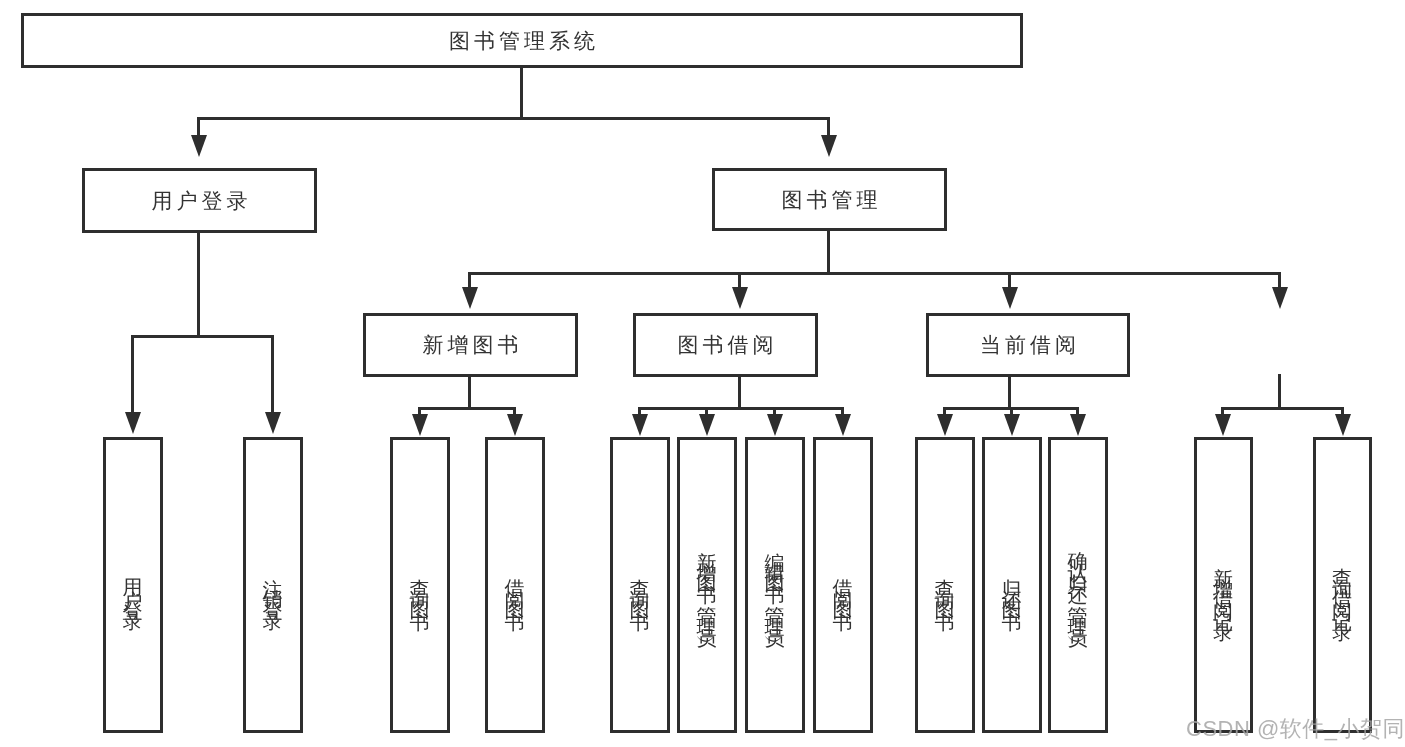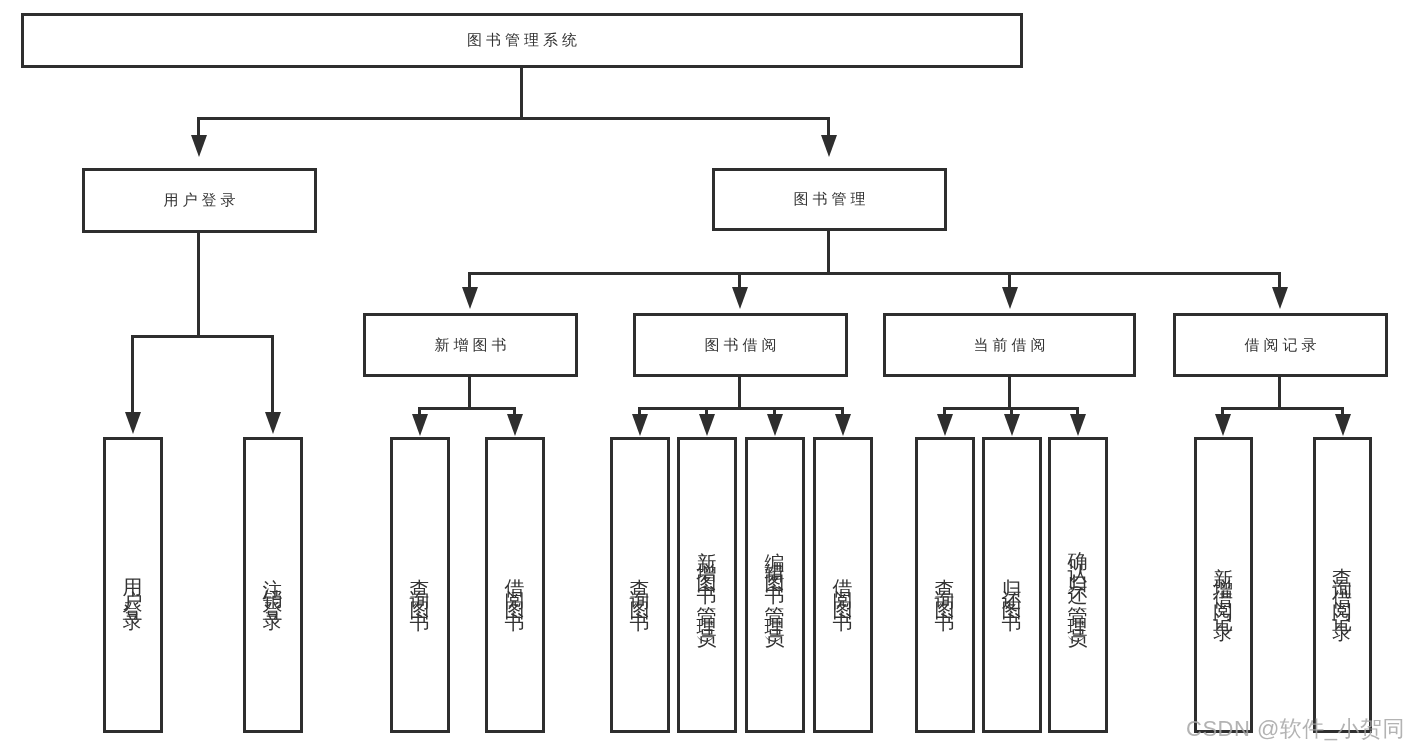--- a/index.html
+++ b/index.html
@@ -11,21 +11,21 @@
   html,body{margin:0;padding:0;background:var(--bg);}
   .canvas{
     position:relative;width:1405px;height:747px;background:var(--bg);
     font-family:"Liberation Sans",sans-serif;overflow:hidden;
   }
   .box{
     position:absolute;box-sizing:border-box;background:#fff;
     border:3px solid var(--line);color:var(--text);
     display:flex;align-items:center;justify-content:center;
   }
-  .hlabel{font-size:15px;letter-spacing:4px;padding-left:4px;white-space:nowrap;}
+  .hlabel{font-size:21px;letter-spacing:4px;padding-left:4px;white-space:nowrap;}
   .leaf{top:437px;height:296px;width:60px;}
   .vtext{
     writing-mode:vertical-rl;text-orientation:mixed;
     font-size:20px;letter-spacing:11px;color:var(--text);line-height:1;
   }
   .hline,.vline{position:absolute;background:var(--line);}
   .hline{height:3px;}
   .vline{width:3px;}
   .arrow{position:absolute;width:3px;background:var(--line);}
   .arrow::after{
@@ -91,28 +91,25 @@
   <div class="box" style="left:82px;top:168px;width:235px;height:65px">
     <span class="hlabel">用户登录</span>
   </div>
   <div class="box" style="left:712px;top:168px;width:235px;height:63px">
     <span class="hlabel">图书管理</span>
   </div>
 
   <div class="box" style="left:363px;top:313px;width:215px;height:64px">
     <span class="hlabel">新增图书</span>
   </div>
-  <div class="box" style="left:633px;top:313px;width:215px;height:64px">
+  <div class="box" style="left:633px;top:313px;width:185px;height:64px">
     <span class="hlabel">图书借阅</span>
   </div>
-  <div class="box" style="left:883px;top:313px;width:253px;height:64px">
+  <div class="box" style="left:926px;top:313px;width:204px;height:64px">
     <span class="hlabel">当前借阅</span>
-  </div>
-  <div class="box" style="left:1173px;top:313px;width:215px;height:64px">
-    <span class="hlabel">借阅记录</span>
   </div>
 
   <div class="box leaf" style="left:103px">
     <span class="vtext">用户登录</span>
   </div>
   <div class="box leaf" style="left:243px">
     <span class="vtext">注销登录</span>
   </div>
 
   <div class="box leaf" style="left:390px">

